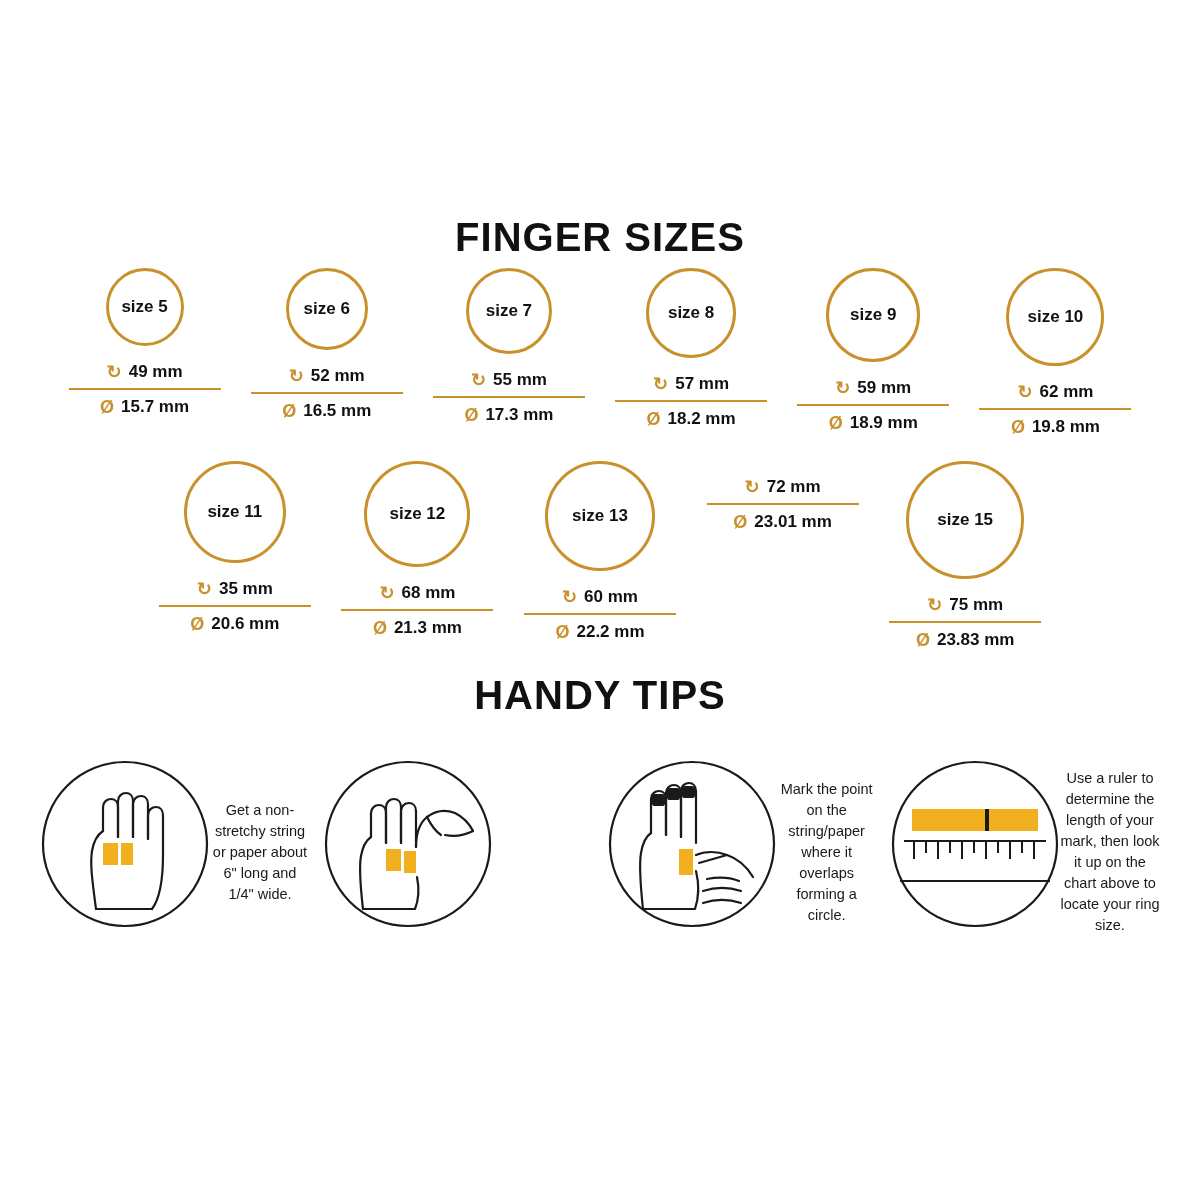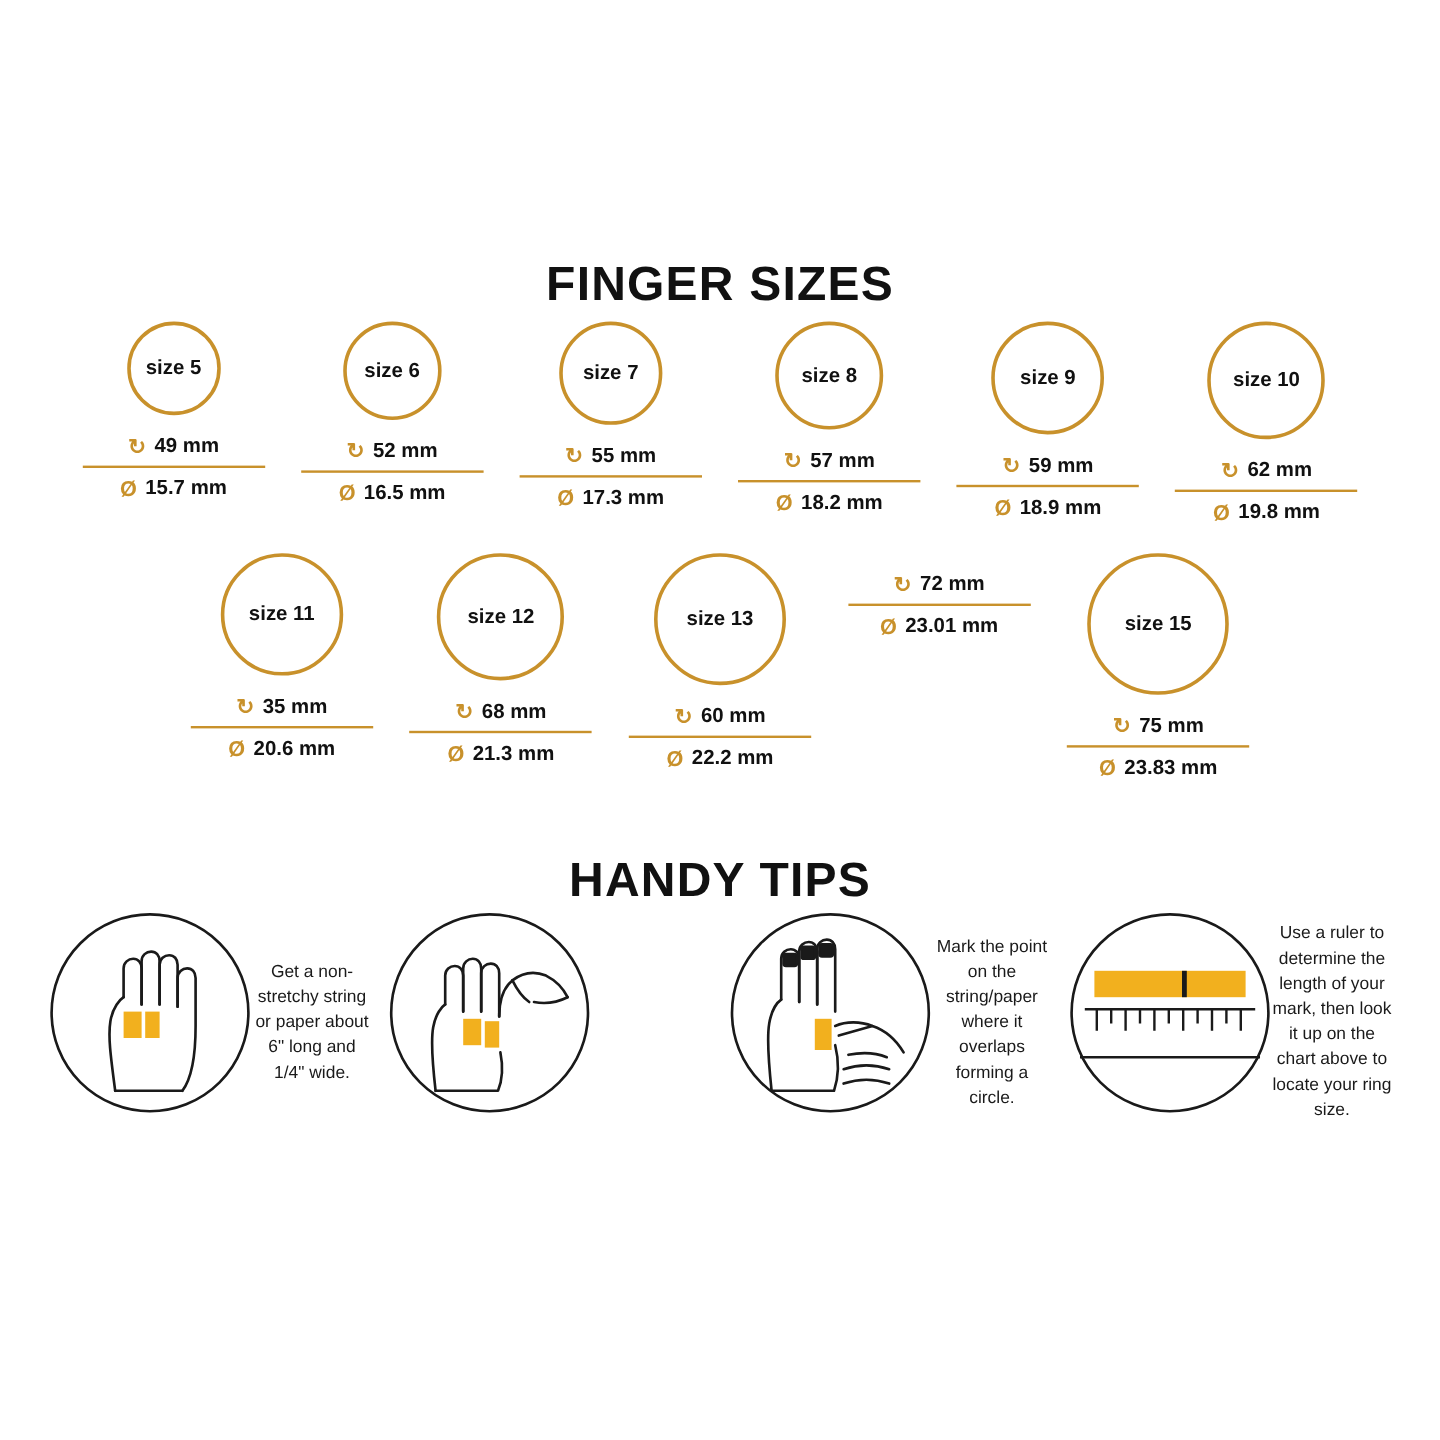--- a/index.html
+++ b/index.html
@@ -30,21 +30,21 @@
     color: #111111;
   }
   #finger-sizes-title {
     position: absolute;
     top: 188px;
     left: 0;
     right: 0;
   }
   #handy-tips-title {
     position: absolute;
-    top: 685px;
+    top: 646px;
     left: 0;
     right: 0;
   }
 
   
   .size-rows {
     position: absolute;
     top: 268px;
     left: 60px;
     width: 1080px;

